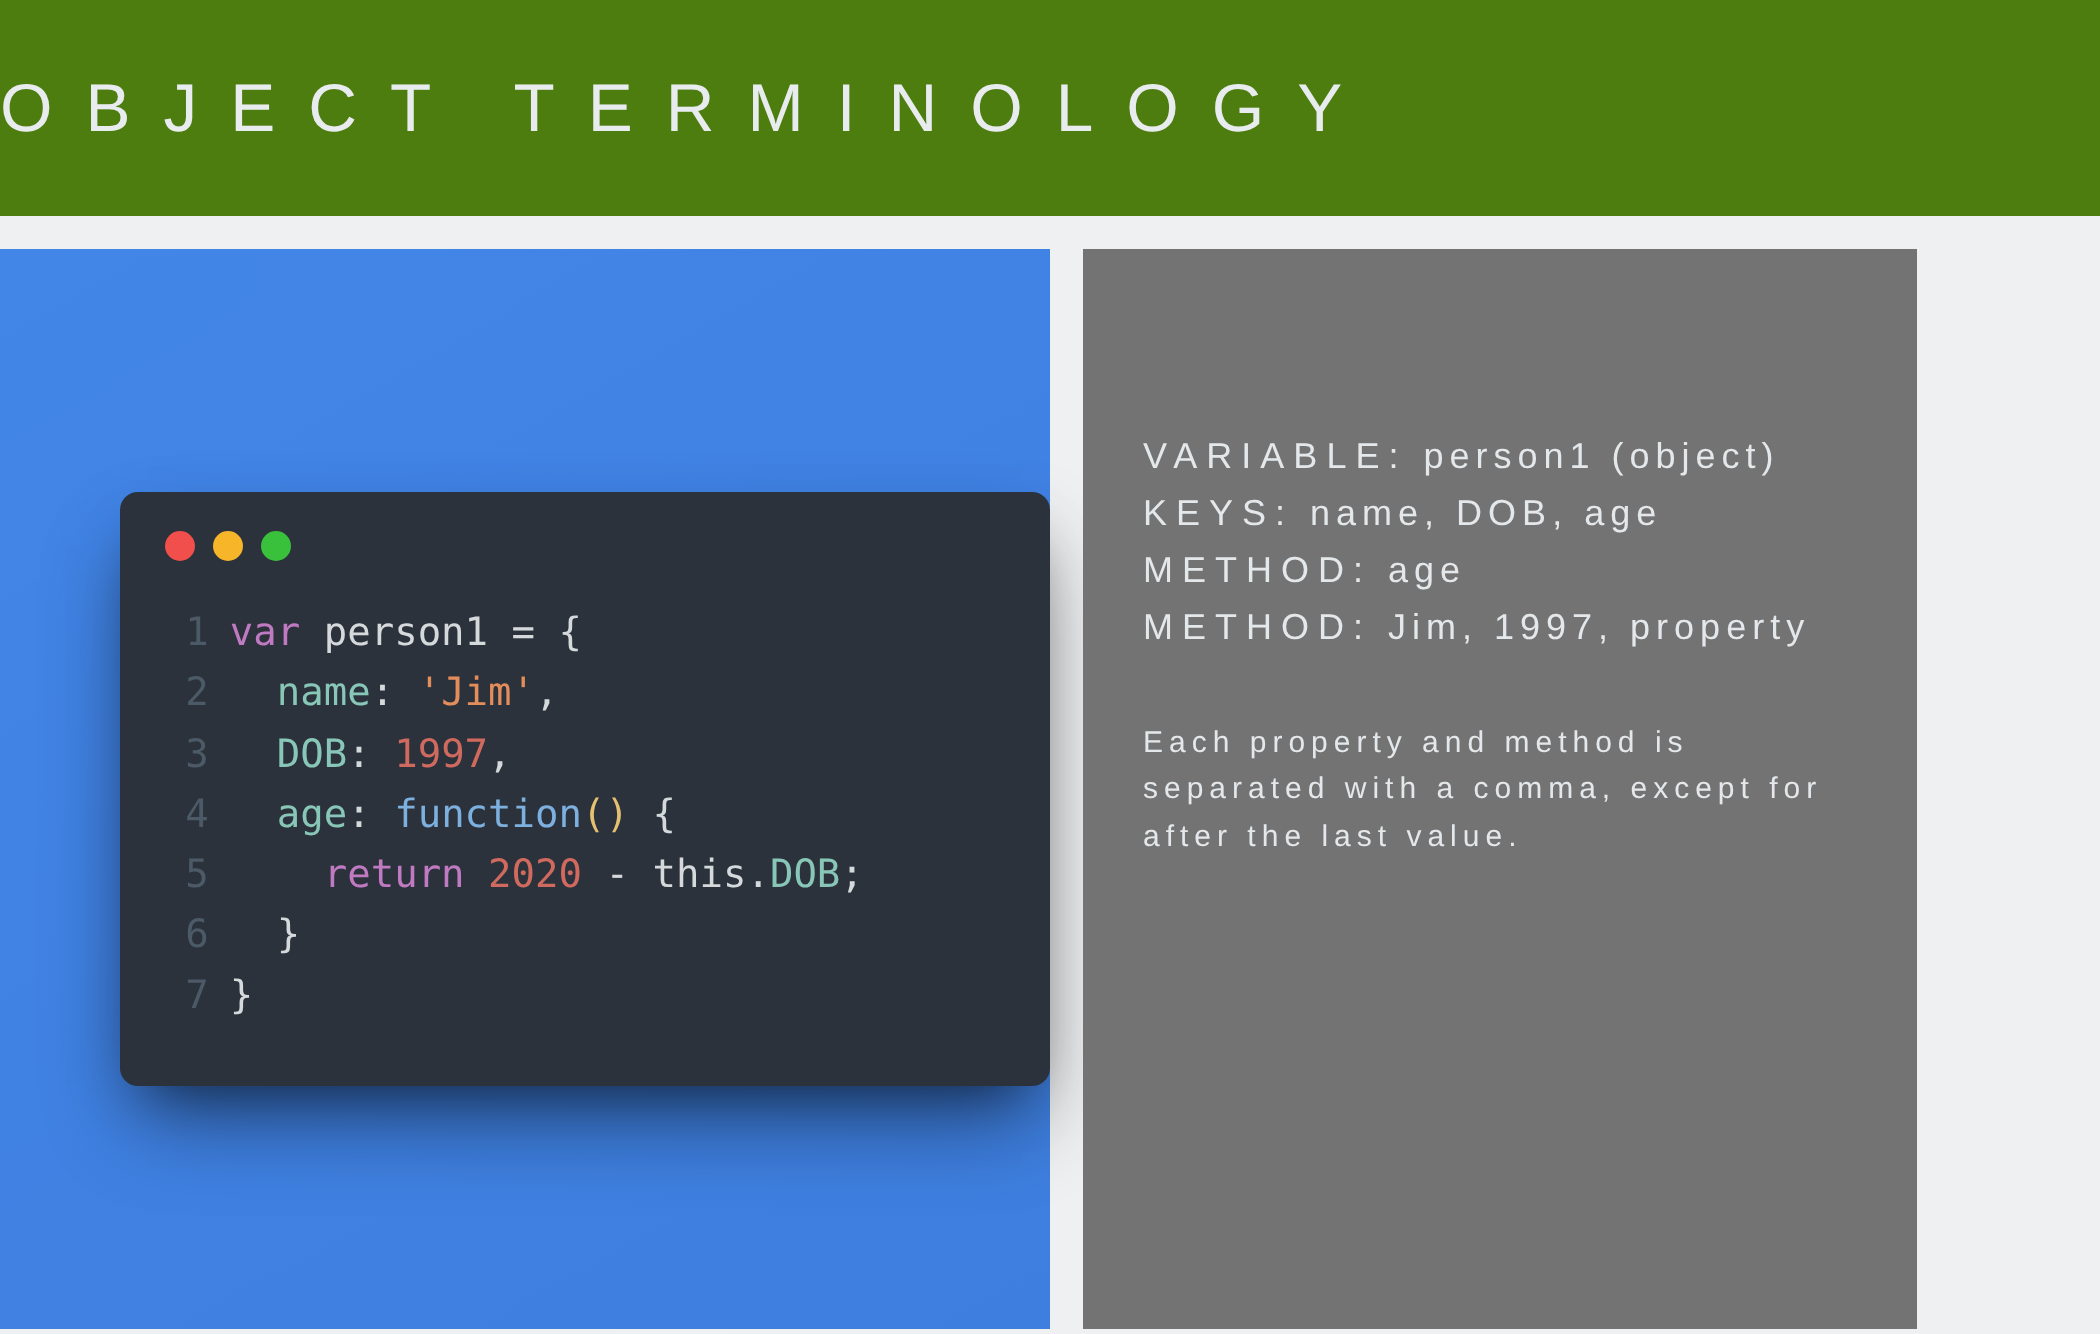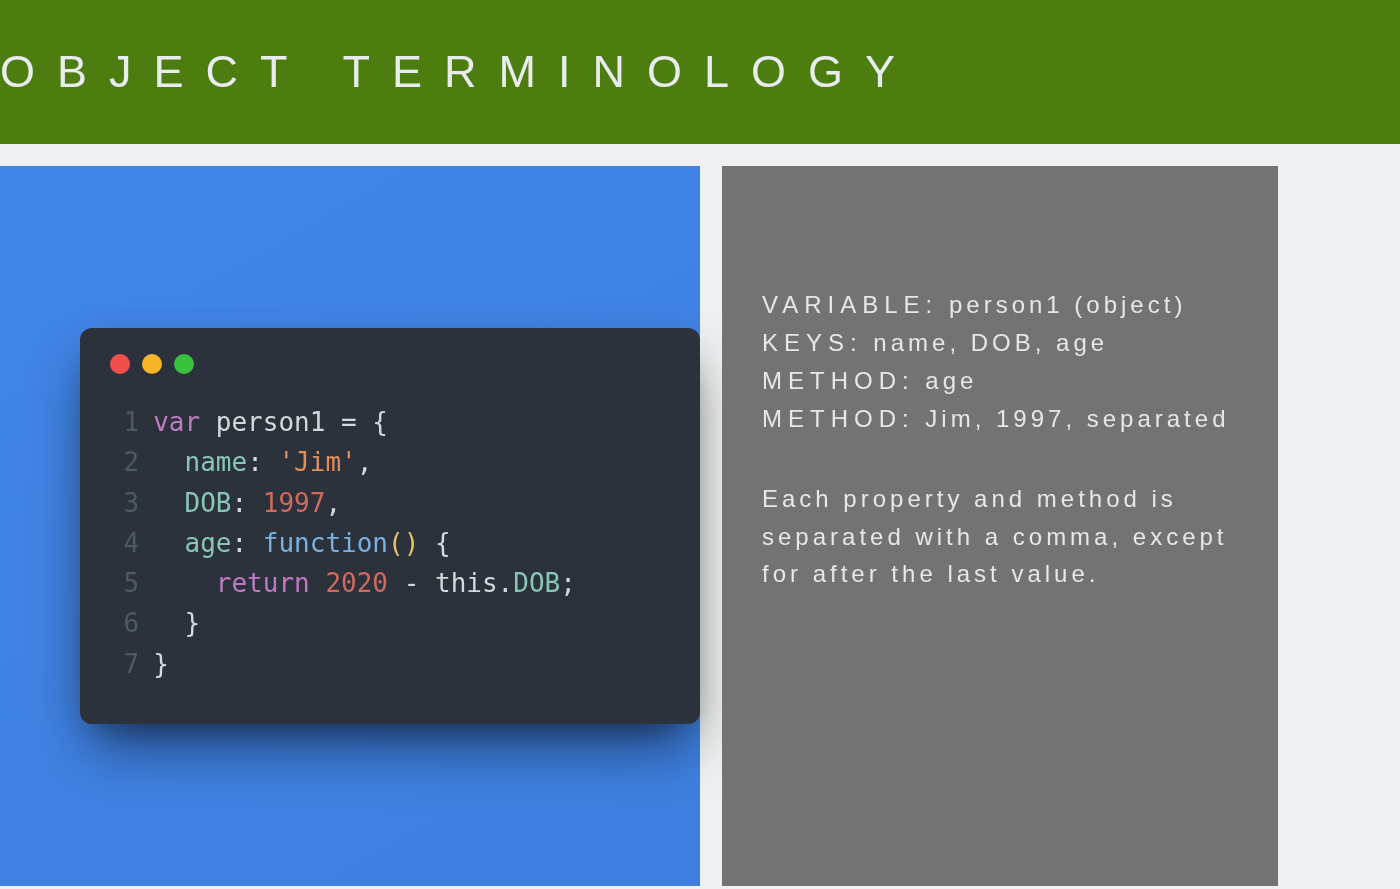--- a/index.html
+++ b/index.html
@@ -83,21 +83,21 @@
   .term-list {
     font-size: 24px;
     letter-spacing: 4px;
     line-height: 1.58;
   }
   .term-label {
     letter-spacing: 6px;
   }
   .note {
     margin-top: 42px;
-    font-size: 24px;
+    font-size: 20px;
     letter-spacing: 4px;
     line-height: 1.58;
   }
 </style>
 </head>
 <body>
 
 <div class="header">
   <div class="header-title">OBJECT TERMINOLOGY</div>
 </div>
@@ -119,18 +119,18 @@
 <span class="ln">6</span><span class="op">  </span><span class="op">}</span>
 <span class="ln">7</span><span class="op">}</span></div>
     </div>
   </div>
 
   <div class="right-panel">
     <div class="term-list">
       <div><span class="term-label">VARIABLE:</span><span> person1 (object)</span></div>
       <div><span class="term-label">KEYS:</span><span> name, DOB, age</span></div>
       <div><span class="term-label">METHOD:</span><span> age</span></div>
-      <div><span class="term-label">METHOD:</span><span> Jim, 1997, separated</span></div>
+      <div><span class="term-label">METHOD:</span><span> Jim, 1997, property</span></div>
     </div>
     <div class="note">Each property and method is separated with a comma, except for after the last value.</div>
   </div>
 
 </div>
 
 </body></html>

